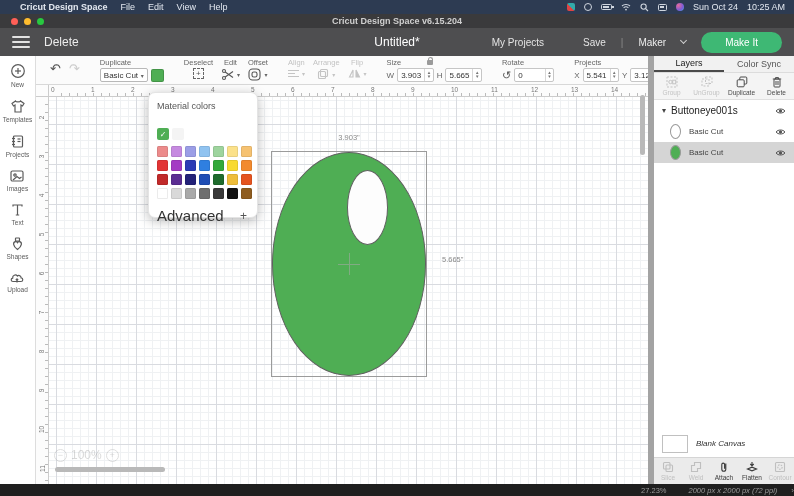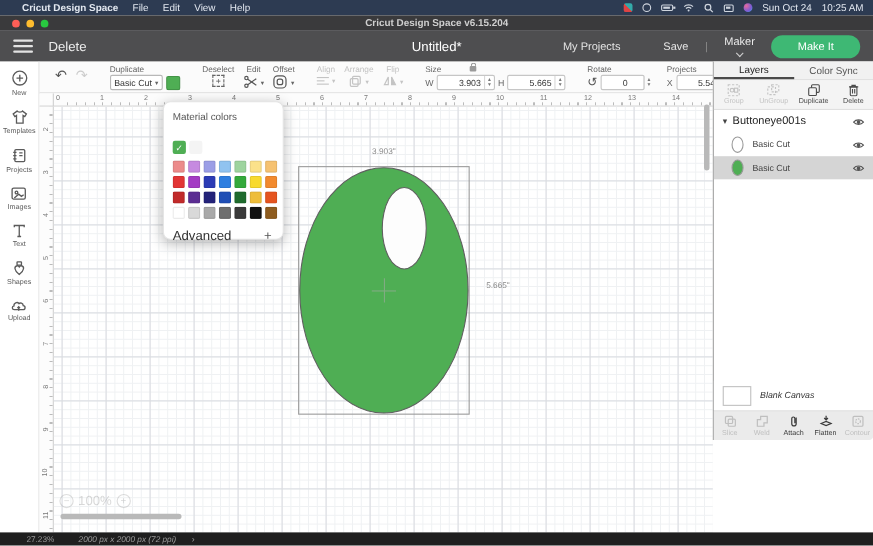--- a/index.html
+++ b/index.html
@@ -36,21 +36,21 @@
   
   .appheader { position:absolute; left:0; top:28px; width:794px; height:28px; background:#4e4e50;
     display:flex; align-items:center; color:#ececec; }
   .hamburger { width:18px; margin:0 0 0 12px; cursor:pointer; }
   .hamburger i { display:block; height:2px; background:#e2e2e2; margin:3px 0; border-radius:1px; }
   .canvas-label { font-size:12px; margin-left:14px; }
   .doc-title { position:absolute; left:50%; transform:translateX(-50%); font-size:12px; color:#fff; }
   .hdr-right { margin-left:auto; display:flex; align-items:center; gap:15px; font-size:10px; padding-right:12px; }
   .hdr-link { color:#e4e4e4; cursor:pointer;padding-left:24px; }
   .hdr-sep { color:#8a8a8a; }
-  .machine-btn { display:flex; align-items:center; gap:5px; cursor:pointer;flex-direction:column; }
+  .machine-btn { display:flex; align-items:center; gap:15px; cursor:pointer; }
   .chev { width:5px; height:5px; border-right:1.5px solid #cfcfcf; border-bottom:1.5px solid #cfcfcf;
     transform:rotate(45deg); margin-top:-3px; }
   .makeit { background:#3eb874; color:#fff; font-size:10px; padding:5px 24px; border-radius:13px;
     border:none; cursor:pointer; font-family:inherit; }
 
   
   .sidebar { position:absolute; left:0; top:56px; width:36px; height:428px; background:#fff;
     border-right:1px solid #ddd; display:flex; flex-direction:column; align-items:center; padding-top:7px; }
   .side-item { display:flex; flex-direction:column; align-items:center; margin-bottom:11px; cursor:pointer; color:#5b5b5b; }
   .side-item svg { stroke:#5b5b5b; fill:none; stroke-width:1.2; }
@@ -68,21 +68,21 @@
   .histbtn { font-size:13px; line-height:26px; color:#555; padding:0 4px; cursor:pointer; }
   .histbtn.disabled { color:#ccc; }
   .opselect { width:48px; height:14px; border:1px solid #b8b8b8; border-radius:2px; background:#fff;
     font-size:8px; color:#333; display:flex; align-items:center; padding:0 3px; justify-content:space-between; cursor:pointer; }
   .opswatch { width:13px; height:13px; border-radius:2px; cursor:pointer; border:1px solid rgba(0,0,0,.15); }
   .caret { font-size:6px; color:#666; }
   .deselect-ic { width:11px; height:11px; border:1px dashed #666; font-size:8px; color:#555;
     display:flex; align-items:center; justify-content:center; line-height:1; }
   .ticon svg { stroke:#555; fill:none; stroke-width:1.1; }
   .ticon.gray svg { stroke:#c4c4c4; }
-  .field { height:14px; border:1px solid #c6c6c6; border-radius:2px; background:#fff; display:flex; align-items:center;padding-left:16px; }
+  .field { height:14px; border:1px solid #c6c6c6; border-radius:2px; background:#fff; display:flex; align-items:center; }
   .field .fval { font-size:8px; color:#333; padding:0 3px; min-width:22px; }
   .stepper { border-left:1px solid #d8d8d8; height:100%; display:flex; flex-direction:column;
     justify-content:center; padding:0 1.5px; cursor:pointer; }
   .stepper i { font-style:normal; font-size:4.5px; line-height:4px; color:#777; }
   .axis { font-size:8px; color:#666; }
   .lock { width:6px; height:5px; background:#9a9a9a; border-radius:1px; position:relative; margin-left:26px; margin-top:2px; }
   .lock:before { content:""; position:absolute; left:1px; top:-3.5px; width:3px; height:4px;
     border:1px solid #9a9a9a; border-bottom:none; border-radius:3px 3px 0 0; }
   .rotate-ic { font-size:11px; color:#555; line-height:12px; }
   .alignbars i { display:block; height:1.5px; background:#c4c4c4; margin:1.5px 0; }
@@ -133,25 +133,25 @@
   .popup { position:absolute; left:148px; top:92px; width:110px; height:126px; background:#fff;
     border:1px solid #e4e4e4; border-radius:7px; box-shadow:0 3px 12px rgba(0,0,0,.28); z-index:50; padding:8px 8px 0; }
   .popup-title { font-size:9px; color:#555; margin-bottom:17px; }
   .chk-row { display:flex; gap:3px; margin-bottom:6px; }
   .chk-swatch { width:12px; height:12px; border-radius:2px; color:#fff; font-size:8px;
     display:flex; align-items:center; justify-content:center; cursor:pointer; }
   .empty-swatch { width:12px; height:12px; border-radius:2px; background:#f4f4f4; cursor:pointer; }
   .swgrid { display:grid; grid-template-columns:repeat(7, 11px); gap:3px; }
   .swgrid .sw { width:11px; height:11px; border-radius:1.5px; cursor:pointer; border:1px solid rgba(0,0,0,.08); }
   .adv-row { display:flex; align-items:center; justify-content:space-between; margin-top:8px; padding-right:2px; }
-  .adv-lbl { font-size:12px; color:#333; cursor:pointer; }
+  .adv-lbl { font-size:15px; color:#333; cursor:pointer; }
   .adv-plus { font-size:12px; color:#555; cursor:pointer; line-height:10px; }
 
   
-  .panel { position:absolute; left:648px; top:56px; width:146px; height:344px; background:#fff; border-left:1px solid #a3a3a3; }
+  .panel { position:absolute; left:648px; top:56px; width:146px; height:428px; background:#fff; border-left:6px solid #a3a3a3; }
   .tabs { display:flex; height:17px; background:#f1f1f1; border-bottom:1px solid #dcdcdc; }
   .tab { flex:1; font-size:9px; color:#555; display:flex; align-items:center; justify-content:center; cursor:pointer; }
   .tab.active { color:#222; border-bottom:2px solid #4a4a4a; }
   .pbtns { display:flex; height:27px; background:#f4f4f4; border-bottom:1px solid #e0e0e0; }
   .pbtn { flex:1; display:flex; flex-direction:column; align-items:center; justify-content:center; gap:1px; cursor:pointer; }
   .pbtn svg { stroke:#4a4a4a; fill:none; stroke-width:1; }
   .pbtn .plbl { font-size:6.5px; color:#4a4a4a; }
   .pbtn.disabled svg { stroke:#c3c3c3; }
   .pbtn.disabled .plbl { color:#c3c3c3; }
   .layer-group-hdr { height:21px; display:flex; align-items:center; padding:0 8px; cursor:pointer; }
@@ -170,21 +170,21 @@
   .actionbar { position:absolute; left:0; right:0; bottom:0; height:27px; background:#ebebeb;
     border-top:1px solid #d5d5d5; display:flex; border-radius:0 0 4px 0; }
   .act { flex:1; display:flex; flex-direction:column; align-items:center; justify-content:center; gap:1px; cursor:pointer; }
   .act svg { stroke:#3a3a3a; fill:none; stroke-width:1.1; }
   .act .albl { font-size:6.5px; color:#3a3a3a; }
   .act.disabled svg { stroke:#bfbfbf; }
   .act.disabled .albl { color:#bfbfbf; }
 
   
   .statusbar { position:absolute; left:0; top:484px; width:794px; height:12px; background:#1f1f1f;
-    display:flex; align-items:center; font-size:7.5px; color:#9a9a9a; }
+    display:flex; align-items:center; font-size:7.5px; color:#9a9a9a;justify-content:flex-end; }
   .sb-zoom { margin-left:24px; }
   .sb-dims { margin-left:22px;font-style:italic; }
   .sb-chev { margin-left:14px; font-size:8px; }
 </style>
 </head>
 <body>
 
 <div id="app">
 
   <div class="menubar">

